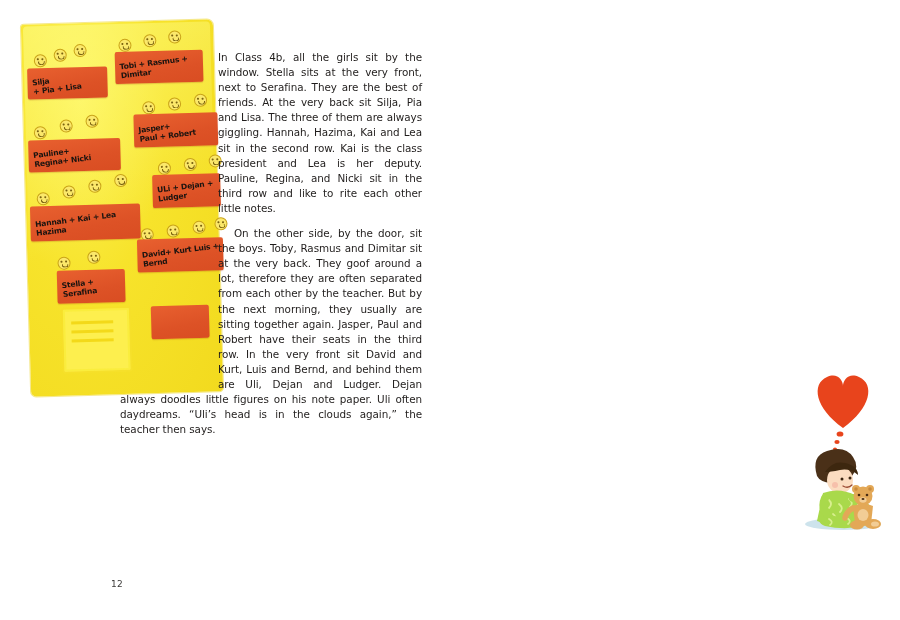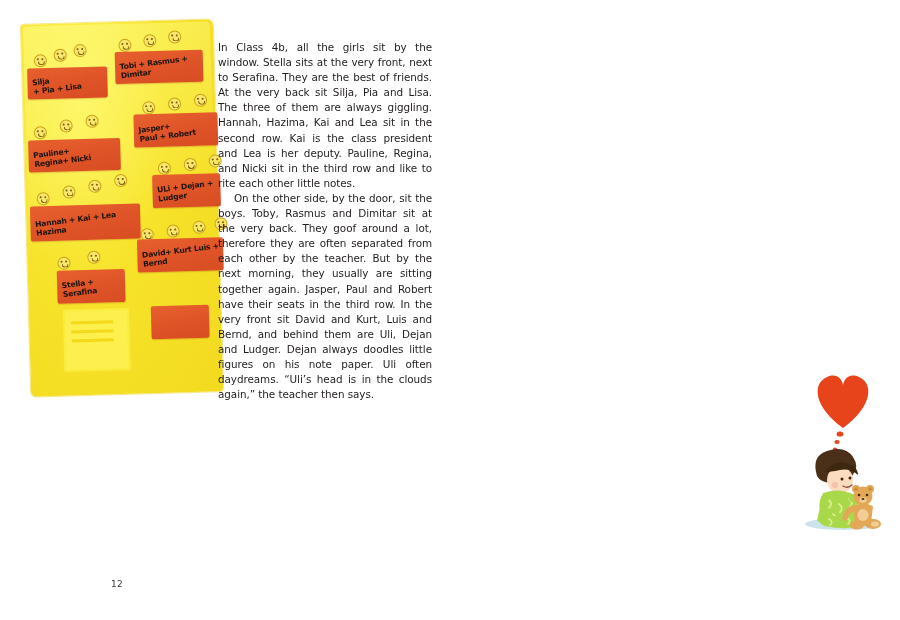--- a/index.html
+++ b/index.html
@@ -35,21 +35,21 @@
   .body-text {
     font-family: "DejaVu Sans", "Liberation Sans", sans-serif;
     font-size: 10.4px;
     line-height: 15.1px;
     color: #201d1c;
     text-align: justify;
     -webkit-hyphens: none;
     hyphens: none;
     letter-spacing: -0.06px;
   }
-  .body-text p { margin: 0; }
+  .body-text p { margin: 10px; }
   .body-text p.indent { text-indent: 16px; }
 
   
   .left-col {
     position: absolute;
     left: 110px;
     top: 40px;
     width: 322px;
   }
   

